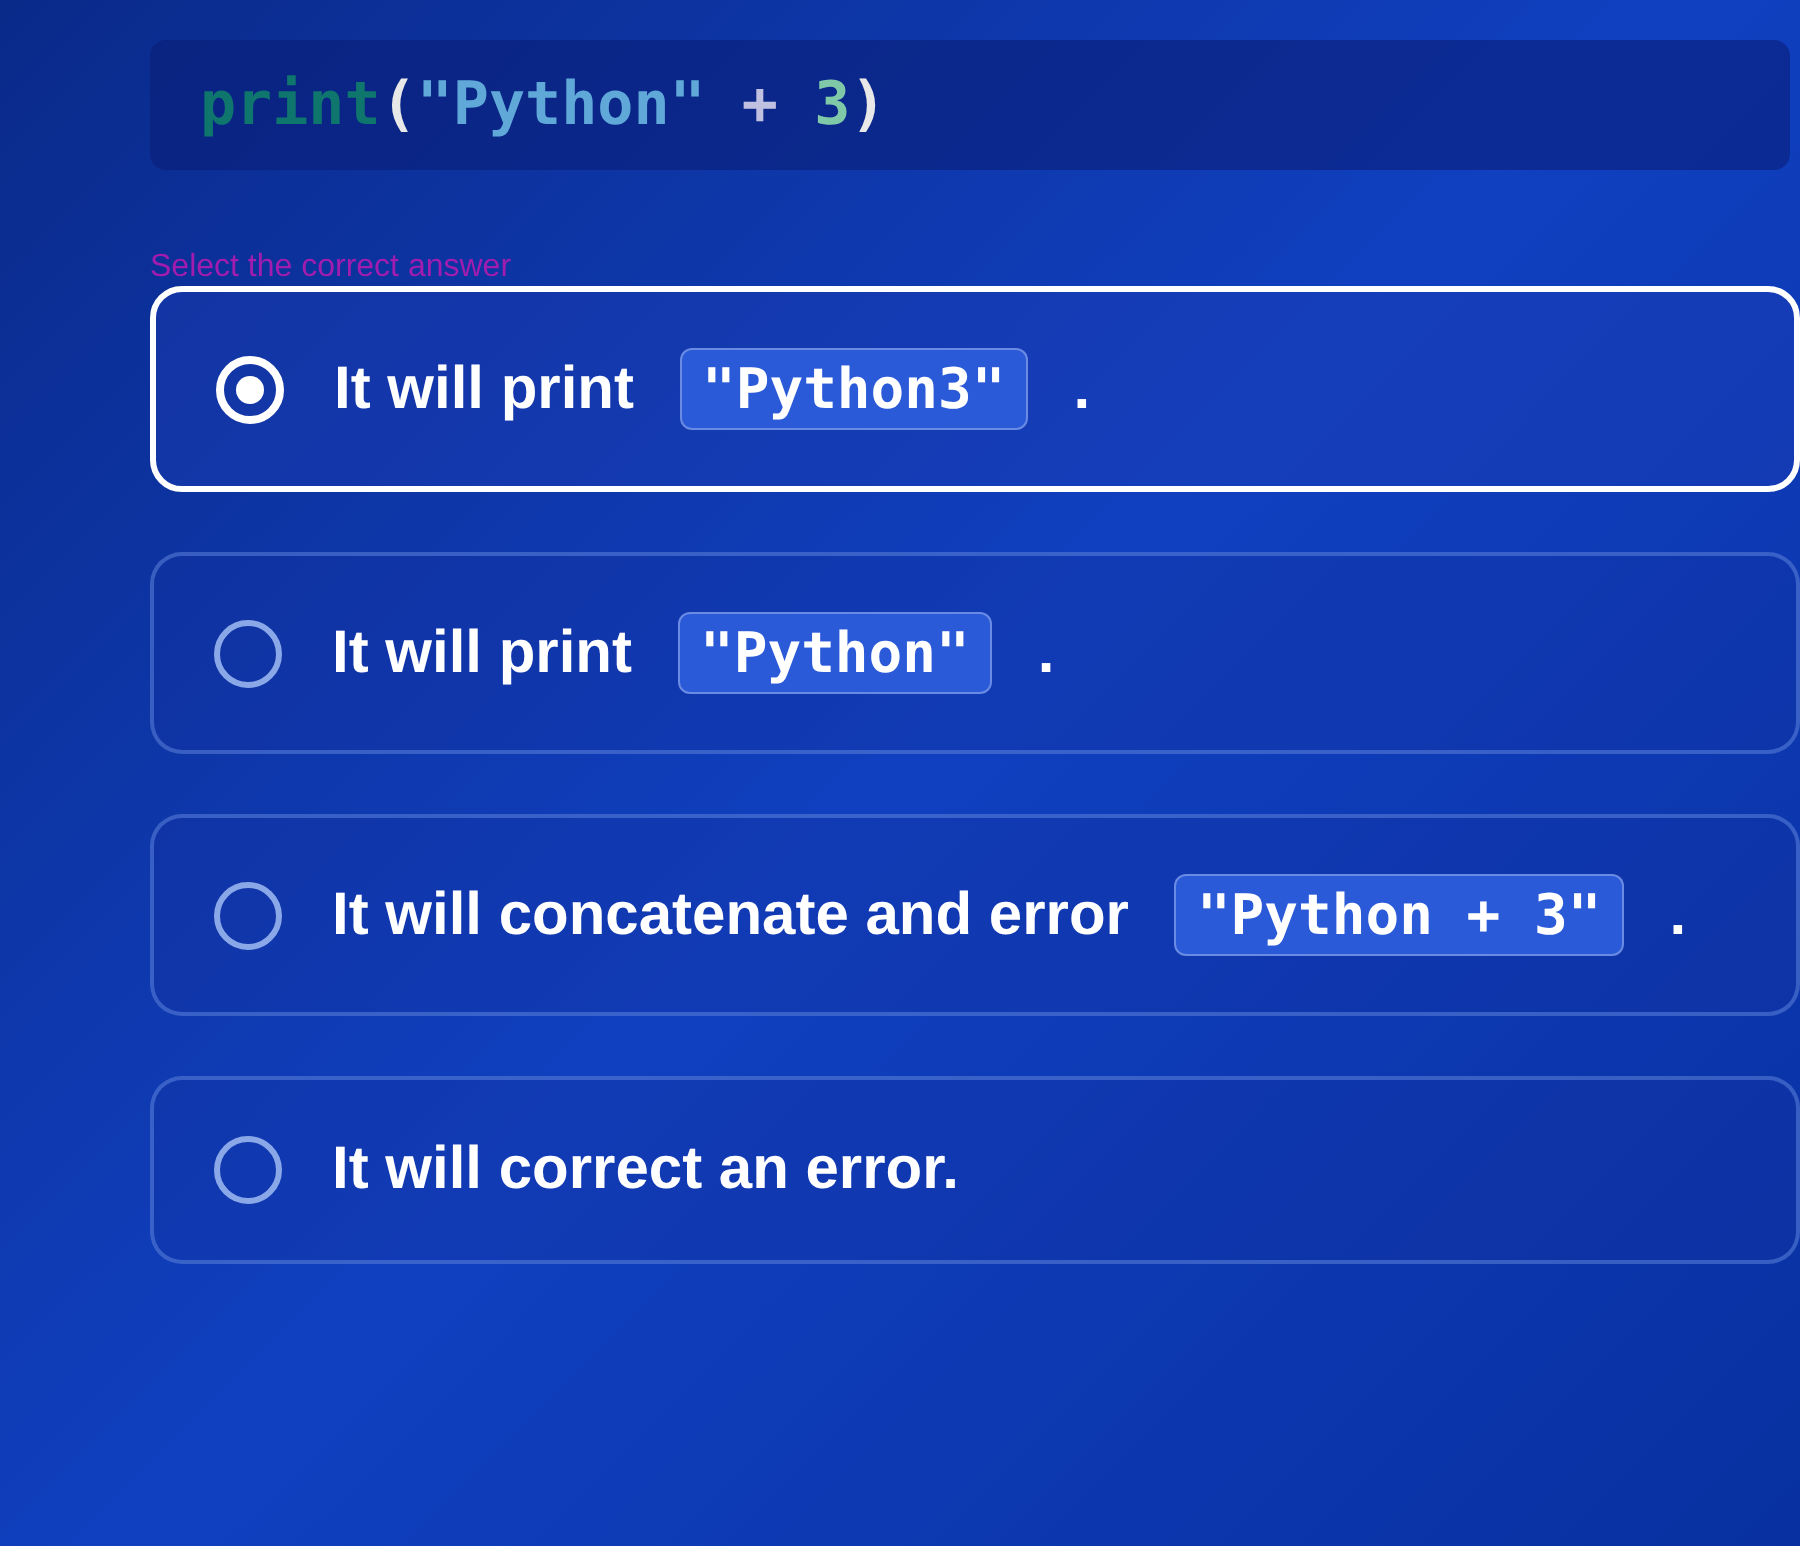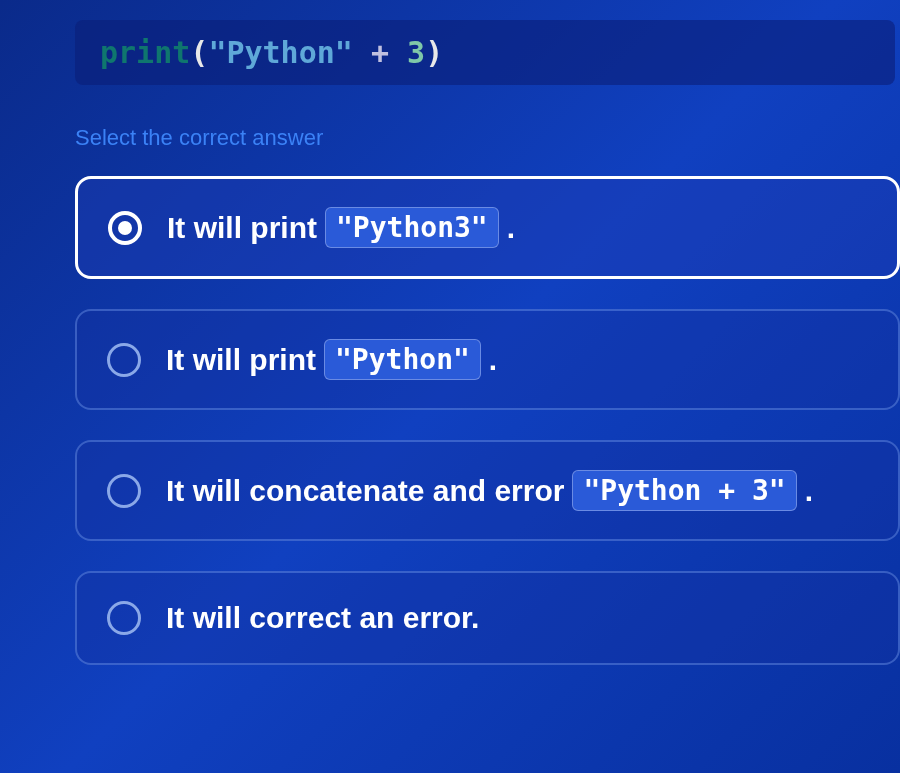--- a/index.html
+++ b/index.html
@@ -38,23 +38,22 @@
     .code-string {
       color: #5fa8d8;
     }
     .code-op {
       color: #c0c0e0;
     }
     .code-num {
       color: #7fc8a8;
     }
     .prompt-label {
-      color: #3b82f6;
-      font-size: 22px;
-      margin-bottom: 25px;
+      color: #a21caf;
+      font-size: 16px;
     }
     .options {
       display: flex;
       flex-direction: column;
       gap: 30px;
     }
     .option {
       display: flex;
       align-items: center;
       padding: 28px 30px;
@@ -88,21 +87,21 @@
       height: 14px;
       border-radius: 50%;
       background: #ffffff;
     }
     .option-text {
       color: #ffffff;
       font-size: 30px;
       font-weight: 600;
       display: flex;
       align-items: center;
-      gap: 8px;
+      gap: 23px;
     }
     .code-chip {
       background: #2a5ad8;
       border: 1px solid rgba(255,255,255,0.3);
       padding: 3px 10px;
       border-radius: 6px;
       font-family: 'Consolas', 'Monaco', monospace;
       font-size: 28px;
       color: #ffffff;
       font-weight: 600;

